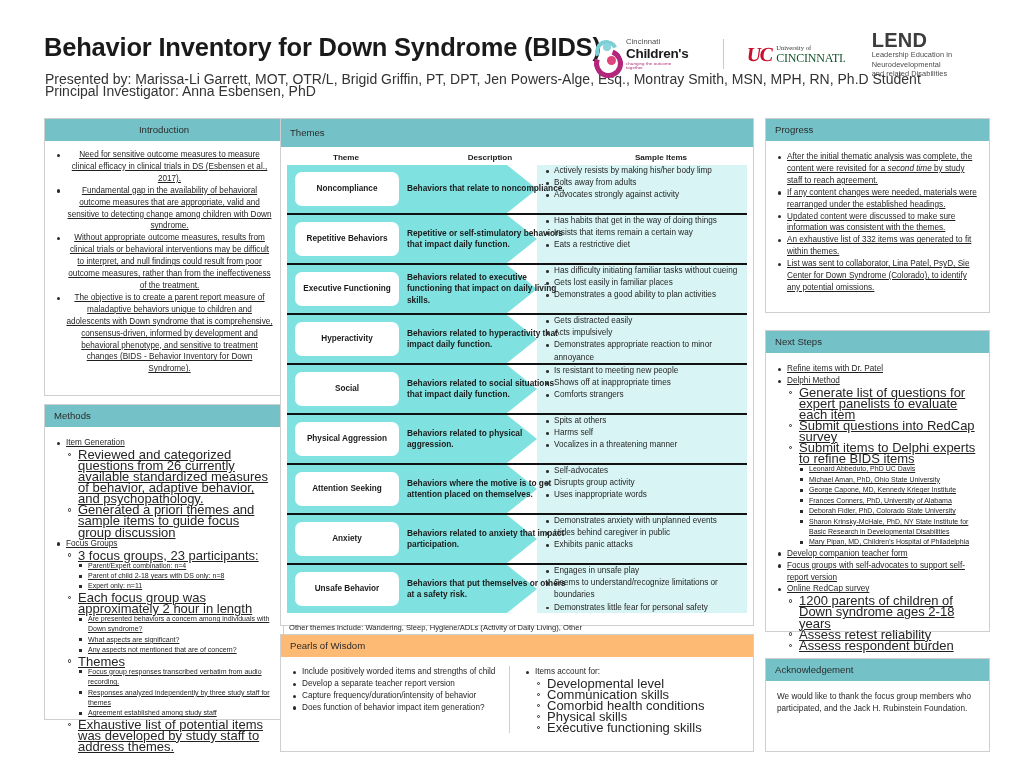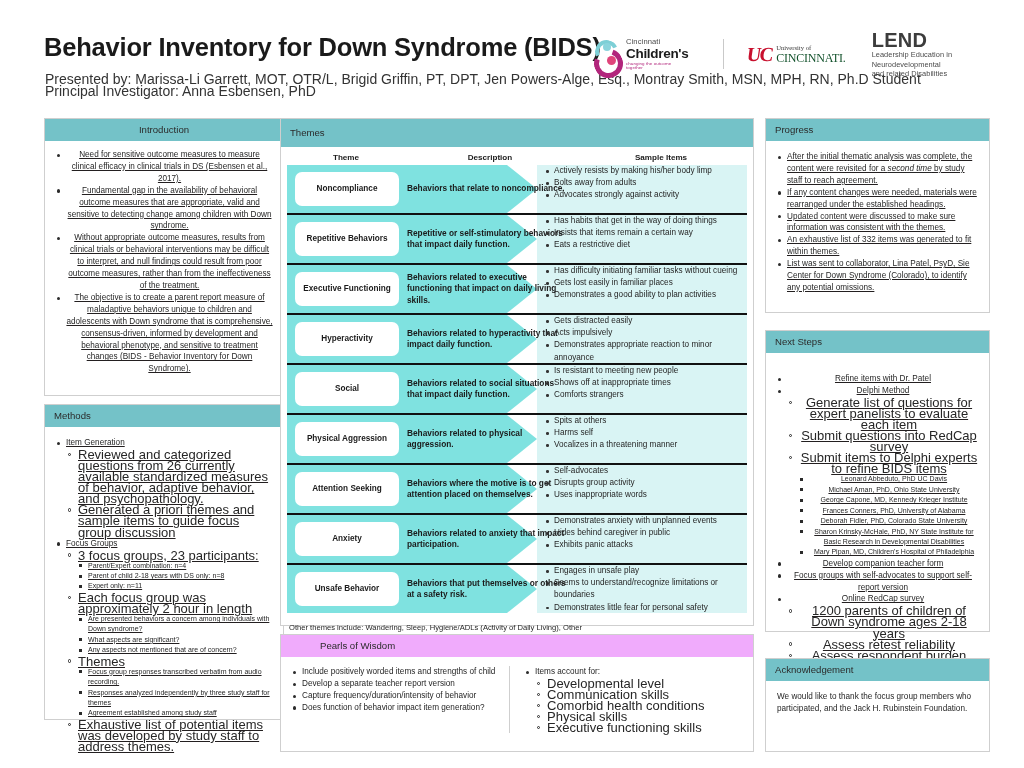--- a/index.html
+++ b/index.html
@@ -95,21 +95,21 @@
     display:flex;flex-direction:column;
   }
   .trow .samples li{font-size:8.2px;line-height:12.2px;padding-left:9px;color:#262626;}
   .trow .samples li:before{content:"";position:absolute;left:1px;top:5px;width:2.6px;height:2.6px;border-radius:50%;background:#333;}
   .other-themes{font-size:7.6px;color:#262626;padding:10px 2px 0 2px;}
 
   .two-col{display:flex;}
   .pw-left{width:218px;padding-right:8px;box-sizing:border-box;}
   .pw-sep{width:1px;background:#cfcfcf;margin:0 0px;}
   .pw-right{flex:1;padding-left:14px;box-sizing:border-box;}
-  .pw-headrow{display:flex;background:#f0abfc;padding-left:30px;}
+  .pw-headrow{display:flex;background:#fdba74;}
   .pw-headrow .h1{width:226px;font-size:9.6px;padding:5px 9px 6px 9px;color:#2b2b2b;box-sizing:border-box;}
   .pw-headrow .h2{flex:1;}
   .ack-body{font-size:8.2px;line-height:12px;padding:10px 11px;color:#262626;}
 </style>
 </head>
 <body>
 
 <div class="poster">
 
   <div class="header">
@@ -354,21 +354,21 @@
         <li class="lv1">If any content changes were needed, materials were rearranged under the established headings.</li>
         <li class="lv1">Updated content were discussed to make sure information was consistent with the themes.</li>
         <li class="lv1">An exhaustive list of 332 items was generated to fit within themes.</li>
         <li class="lv1">List was sent to collaborator, Lina Patel, PsyD, Sie Center for Down Syndrome (Colorado), to identify any potential omissions.</li>
       </ul>
     </div>
   </div>
 
   <div class="card" style="left:765px;top:330px;width:225px;height:302px;">
     <div class="card-head">Next Steps</div>
-    <div class="card-body" style="padding-top:20px;text-align:center;">
+    <div class="card-body" style="padding-top:10px;">
       <ul>
         <li class="lv1">Refine items with Dr. Patel</li>
         <li class="lv1">Delphi Method</li>
         <ul class="nest">
           <li class="lv2">Generate list of questions for expert panelists to evaluate each item</li>
           <li class="lv2">Submit questions into RedCap survey</li>
           <li class="lv2">Submit items to Delphi experts to refine BIDS items</li>
           <ul class="nest2">
             <li class="lv3">Leonard Abbeduto, PhD UC Davis</li>
             <li class="lv3">Michael Aman, PhD, Ohio State University</li>

